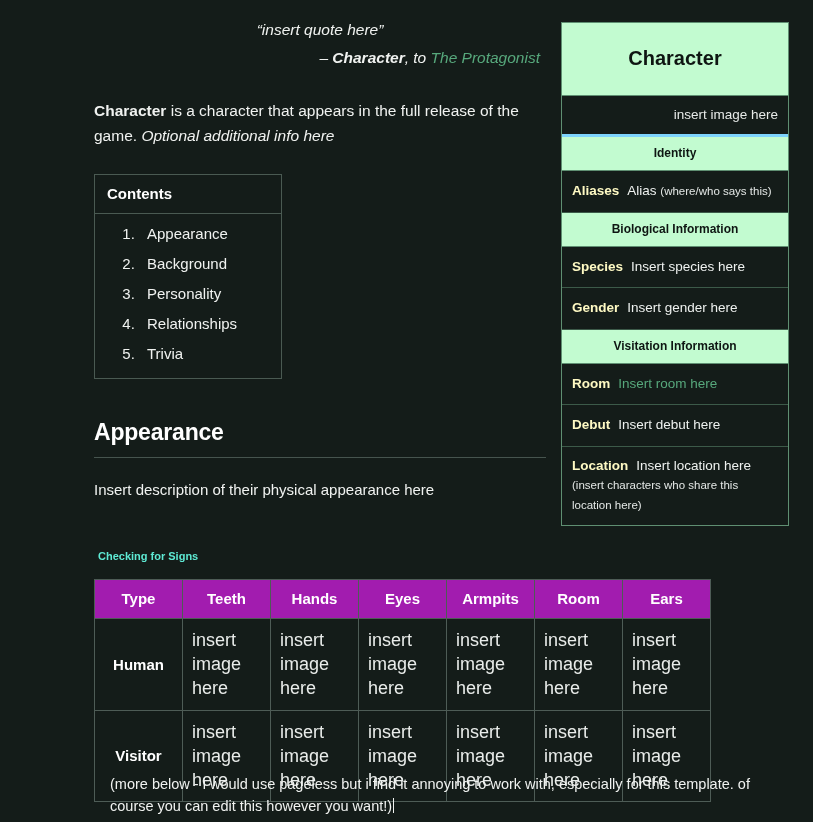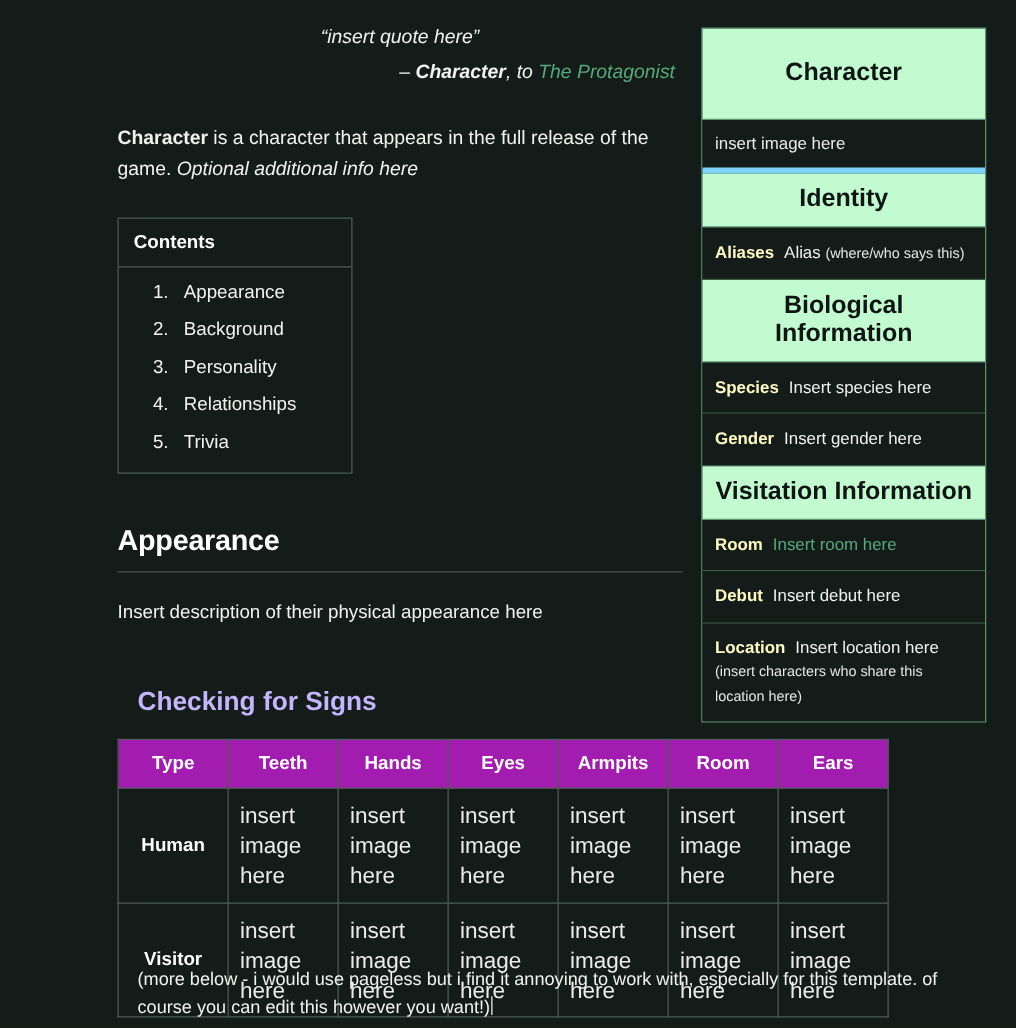--- a/index.html
+++ b/index.html
@@ -100,24 +100,24 @@
     width: 452px;
     height: 0;
   }
   .sect-body {
     margin-top: 20px;
     font-size: 15px;
     line-height: 1.6;
     color: #f0f2f0;
   }
   h3.subsect {
-    margin: 48px 0 0 16px;
-    font-size: 21px;
-    font-weight: 700;
-    color: #c4b5fd;
+    margin: 48px 0 0 4px;
+    font-size: 11px;
+    font-weight: 700;
+    color: #5eead4;
   }
 
   
   .signs-wrap { margin-top: 17px; }
   table.signs {
     border-collapse: collapse;
     width: 617px;
     table-layout: fixed;
   }
   table.signs th, table.signs td {
@@ -186,27 +186,28 @@
     font-size: 20px;
     text-align: center;
     padding: 24px 8px 25px 8px;
     border-bottom: 1px solid #5f8f72;
   }
   .ib-image {
     background: #141c19;
     color: #e7eae8;
     font-size: 13.5px;
     padding: 11px 10px 12px 10px;
-    border-bottom: 5px solid #7dd3fc;
+    border-bottom: 3px solid #7dd3fc;
+    text-align: right;
   }
   .ib-section {
     background: #c2fbd0;
     color: #0e1512;
     font-weight: 700;
-    font-size: 20px;
+    font-size: 12px;
     text-align: center;
     padding: 9px 8px 10px 8px;
     border-bottom: 1px solid #5f8f72;
   }
   .ib-row {
     background: #141c19;
     padding: 10px 10px 11px 10px;
     border-bottom: 1px solid #3c5a49;
     font-size: 13.5px;
     line-height: 1.45;

